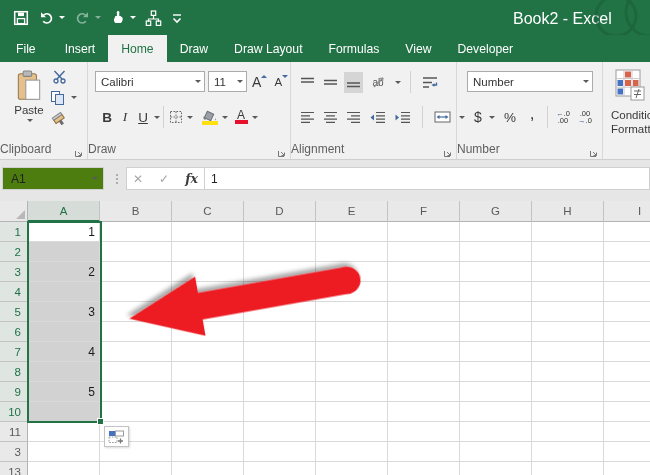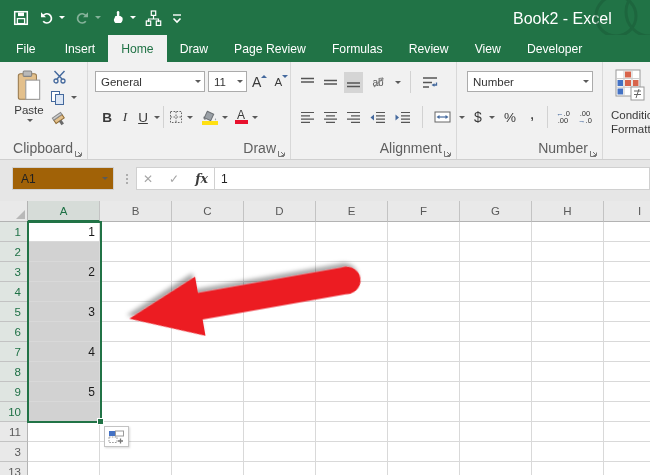--- a/index.html
+++ b/index.html
@@ -15,37 +15,37 @@
 
   
   .tabbar { height:27px; background:#217346; display:flex; align-items:stretch; color:#fff; font-size:12.2px; overflow:hidden; }
   .tab { display:flex; align-items:center; padding:0 13px; white-space:nowrap; }
   .tab:first-child { padding:0 16px; }
   .tab.active { background:#f1f1f1; color:#217346; }
 
   
   .ribbon { position:relative; height:98px; background:#f1f1f1; border-bottom:1px solid #cfcfcf; display:flex; overflow:hidden; }
   .group { position:relative; height:100%; border-right:1px solid #d8d8d8; flex:none; }
-  .group-label { position:absolute; bottom:3px; left:0; right:14px; text-align:right; font-size:14px; color:#5f5f5f; }
+  .group-label { position:absolute; bottom:3px; left:0; right:14px; text-align:left; font-size:12px; color:#5f5f5f; }
   .launcher { position:absolute; right:3px; bottom:5px; width:10px; height:10px; }
   .rowline { position:absolute; display:flex; align-items:center; }
   .rbtn { display:inline-flex; align-items:center; justify-content:center; min-width:18px; height:21px; padding:0 2px; color:#3a3a3a; }
   .rbtn.sel { background:#d5d5d5; }
   .caret { width:0; height:0; border-left:3.5px solid transparent; border-right:3.5px solid transparent; border-top:3.5px solid #5a5a5a; display:inline-block; margin-left:2px; }
   .combo { background:#fff; border:1px solid #ababab; height:21px; display:flex; align-items:center; font-size:11.5px; color:#333; padding-left:5px; }
   .combo .dd { margin-left:auto; width:15px; display:flex; align-items:center; justify-content:center; }
   .vsep { width:1px; height:22px; background:#d2d2d2; margin:0 3px; }
   .bar-under { display:block; height:4px; margin-top:-1px; }
   .bi { font-size:13.5px; }
   .mini2 { display:flex; flex-direction:column; line-height:7px; font-size:7.5px; color:#333; text-align:left; }
   .mini2 b { color:#44699d; font-weight:normal; }
 
   
   .fbar { height:41px; background:#e6e6e6; display:flex; align-items:center; padding:0 0 4px 0; }
-  .namebox { width:102px; height:23px; background:#a16207; border:1px solid #d0d0d0; margin-left:12px; display:flex; align-items:center; font-size:12px; color:#222; padding-left:8px; }
+  .namebox { width:102px; height:23px; background:#4d7c0f; border:1px solid #d0d0d0; margin-left:2px; display:flex; align-items:center; font-size:12px; color:#222; padding-left:8px; }
   .namebox .dd { margin-left:auto; width:18px; display:flex; align-items:center; justify-content:center; }
   .dots { display:flex; flex-direction:column; gap:2px; margin:0 8px 0 12px; }
   .dots i { width:2px; height:2px; background:#9a9a9a; border-radius:50%; }
   .fbtns { height:23px; background:#fff; border:1px solid #d0d0d0; display:flex; align-items:center; padding:0 6px; gap:16px; }
   .fx { font-family:"DejaVu Serif",serif; font-style:italic; font-weight:bold; font-size:12.5px; color:#3d3d3d; }
   .fval { flex:1; height:23px; background:#fff; border:1px solid #d0d0d0; border-left:none; display:flex; align-items:center; font-size:12px; color:#222; padding-left:6px; }
 
   
   .sheet { position:relative; height:274px; background:#fff; overflow:hidden; }
   .corner { position:absolute; left:0; top:0; width:28px; height:21px; background:#e9e9e9; border-right:1px solid #b3b3b3; border-bottom:1px solid #b3b3b3; }
@@ -118,23 +118,22 @@
       <circle cx="38" cy="30" r="20" fill="none" stroke="#1a5c38" stroke-width="3"></circle>
       <circle cx="72" cy="26" r="24" fill="none" stroke="#1a5c38" stroke-width="3"></circle>
     </svg>
   </div>
 
   <div class="tabbar">
       <div class="tab">File</div>
       <div class="tab">Insert</div>
       <div class="tab active">Home</div>
       <div class="tab">Draw</div>
-      <div class="tab">Page Review</div>
+      <div class="tab">Draw Layout</div>
       <div class="tab">Formulas</div>
-      <div class="tab">Review</div>
       <div class="tab">View</div>
       <div class="tab">Developer</div>
     </div>
 
   <div class="ribbon">
 
     <div class="group" style="width:88px">
       <div class="rowline" style="left:8px; top:8px; flex-direction:column; width:42px;">
         <svg width="26" height="32" viewBox="0 0 24 30">
           <rect x="2" y="3.5" width="17" height="24" rx="2" fill="#e3c08c" stroke="#9a7b4f"></rect>
@@ -172,21 +171,21 @@
         <svg width="10" height="10" viewBox="0 0 10 10">
             <path d="M1.5 3 v5.5 h5.5" fill="none" stroke="#777"></path>
             <path d="M4 4 l3.5 3.5 M7.5 4.5 v3 h-3" fill="none" stroke="#777"></path>
           </svg>
       </span>
     </div>
 
     <div class="group" style="width:203px">
       <div class="rowline" style="left:7px; top:9px; gap:3px;">
         <div class="combo" style="width:110px">
-          <span>General</span>
+          <span>Calibri</span>
           <span class="dd">
               <span class="caret"></span>
             </span>
         </div>
         <div class="combo" style="width:39px">
           <span>11</span>
           <span class="dd">
               <span class="caret"></span>
             </span>
         </div>

